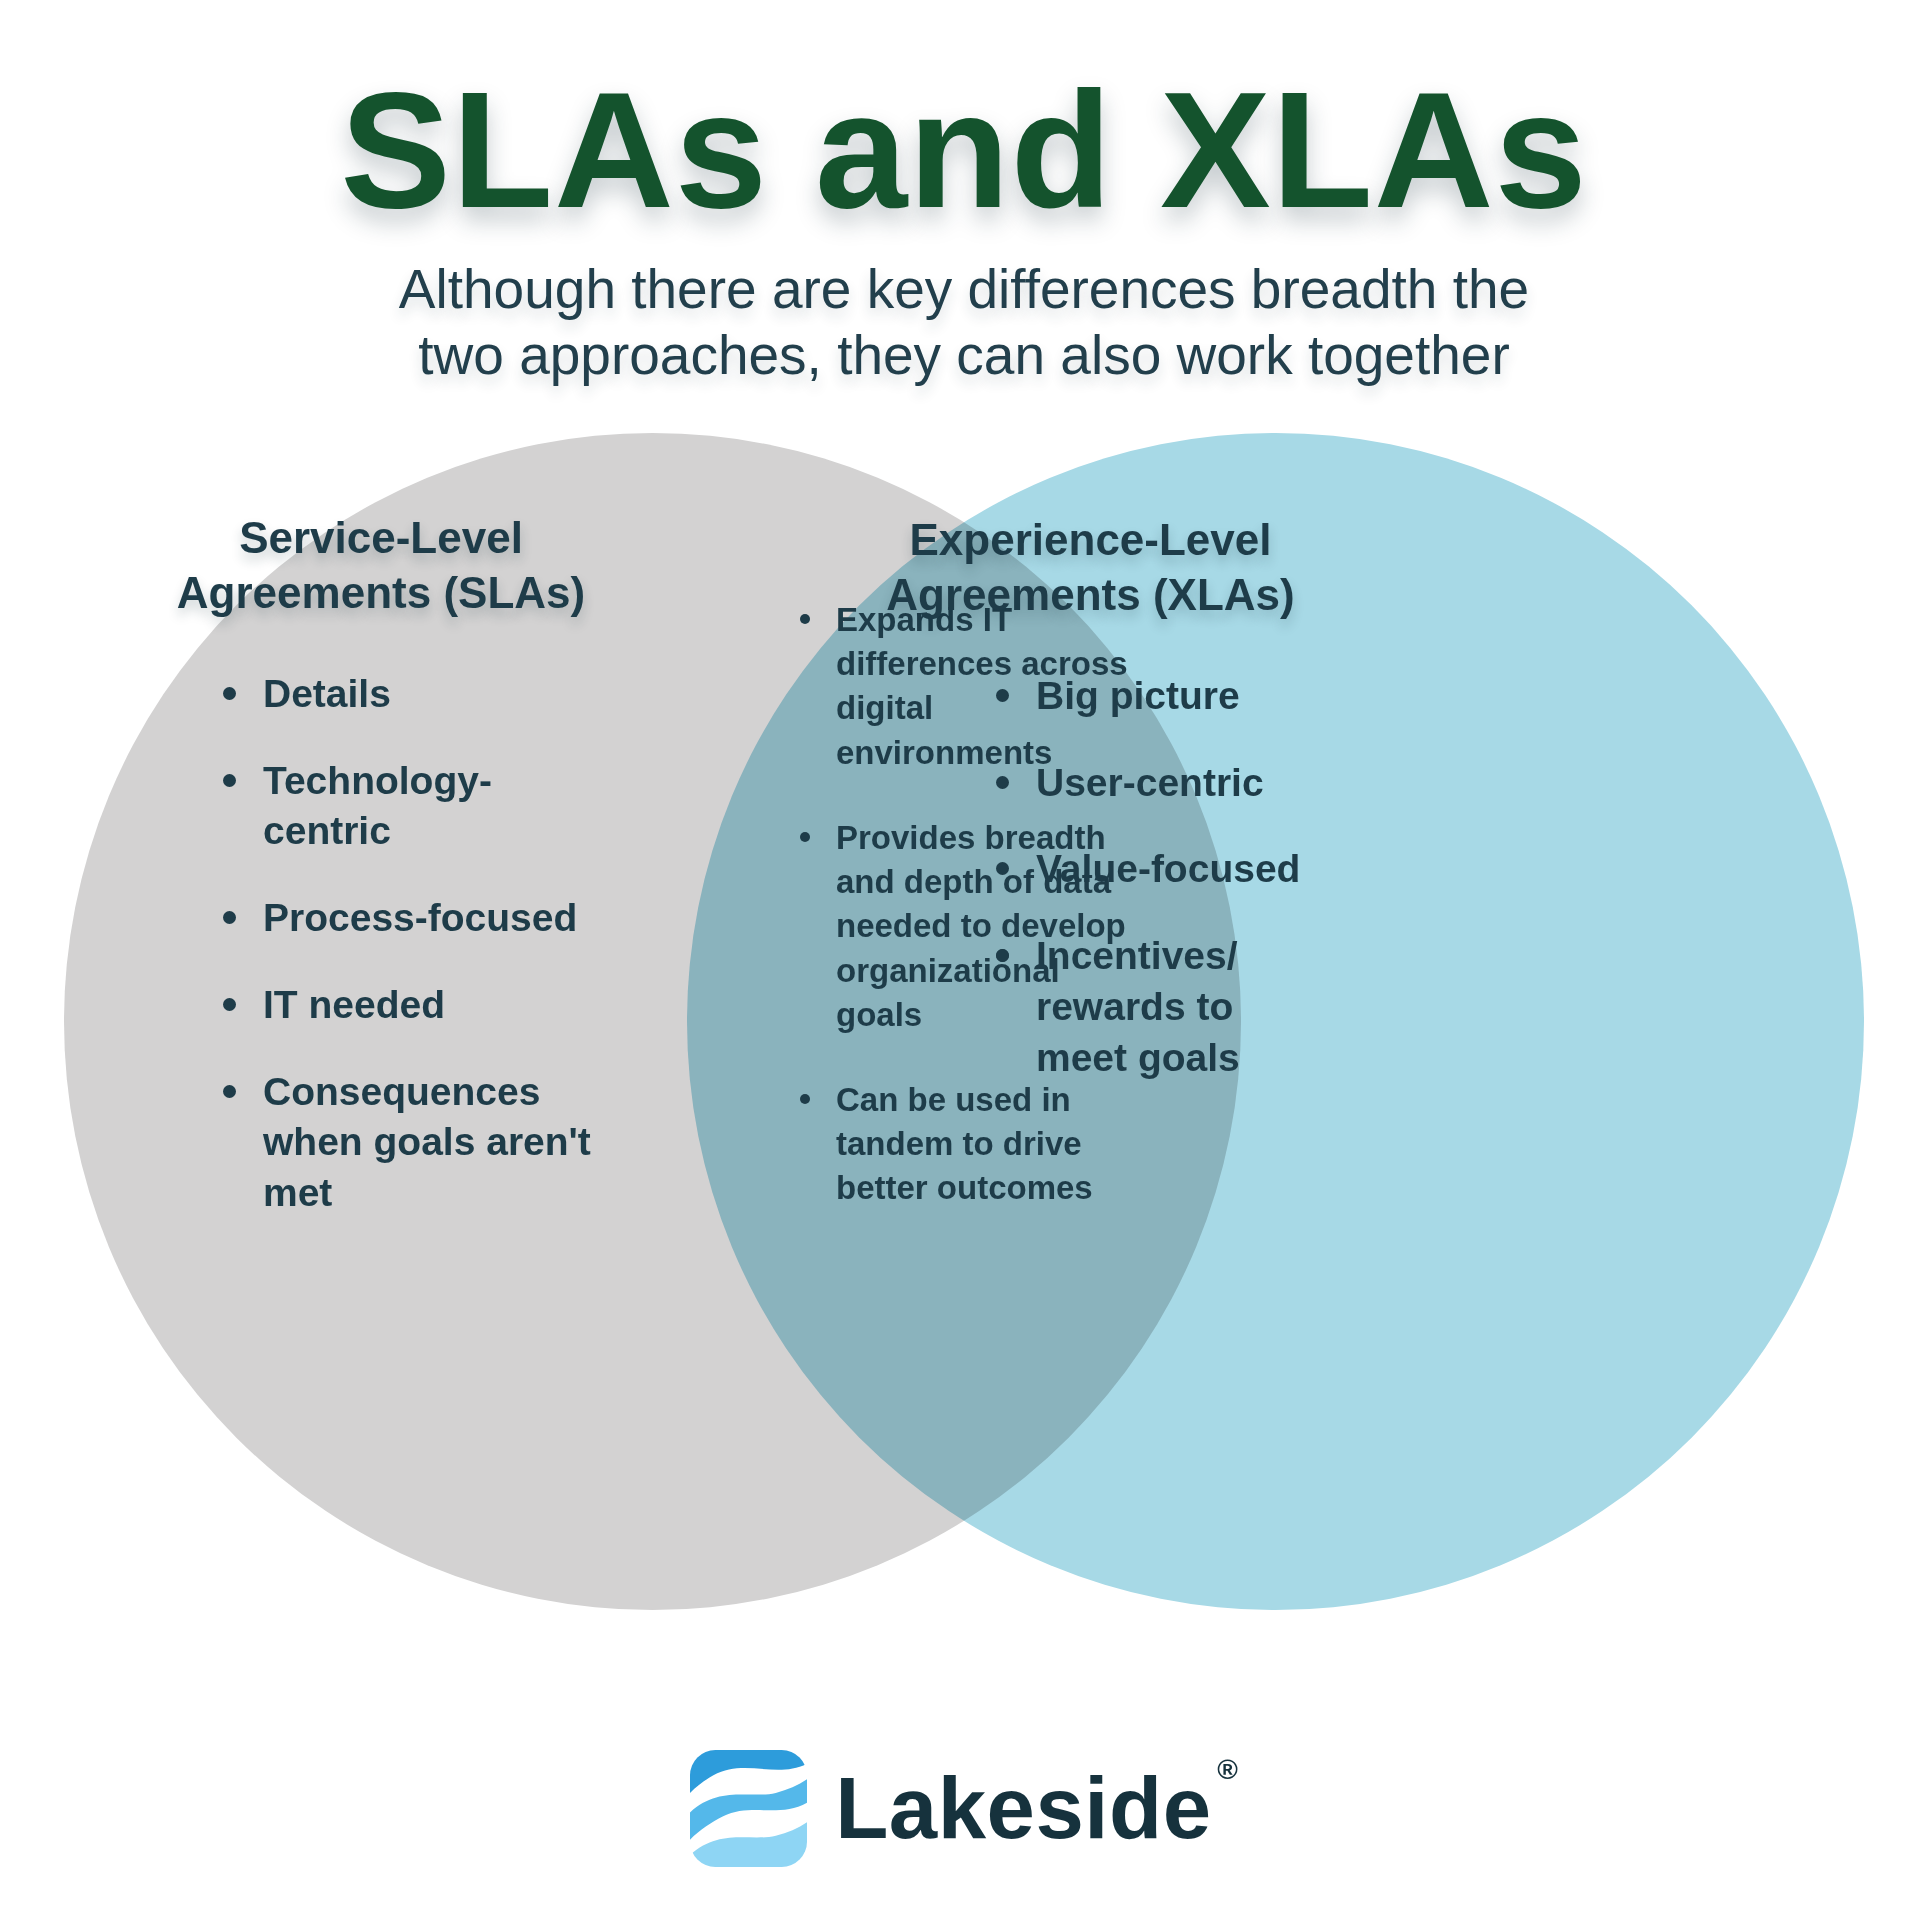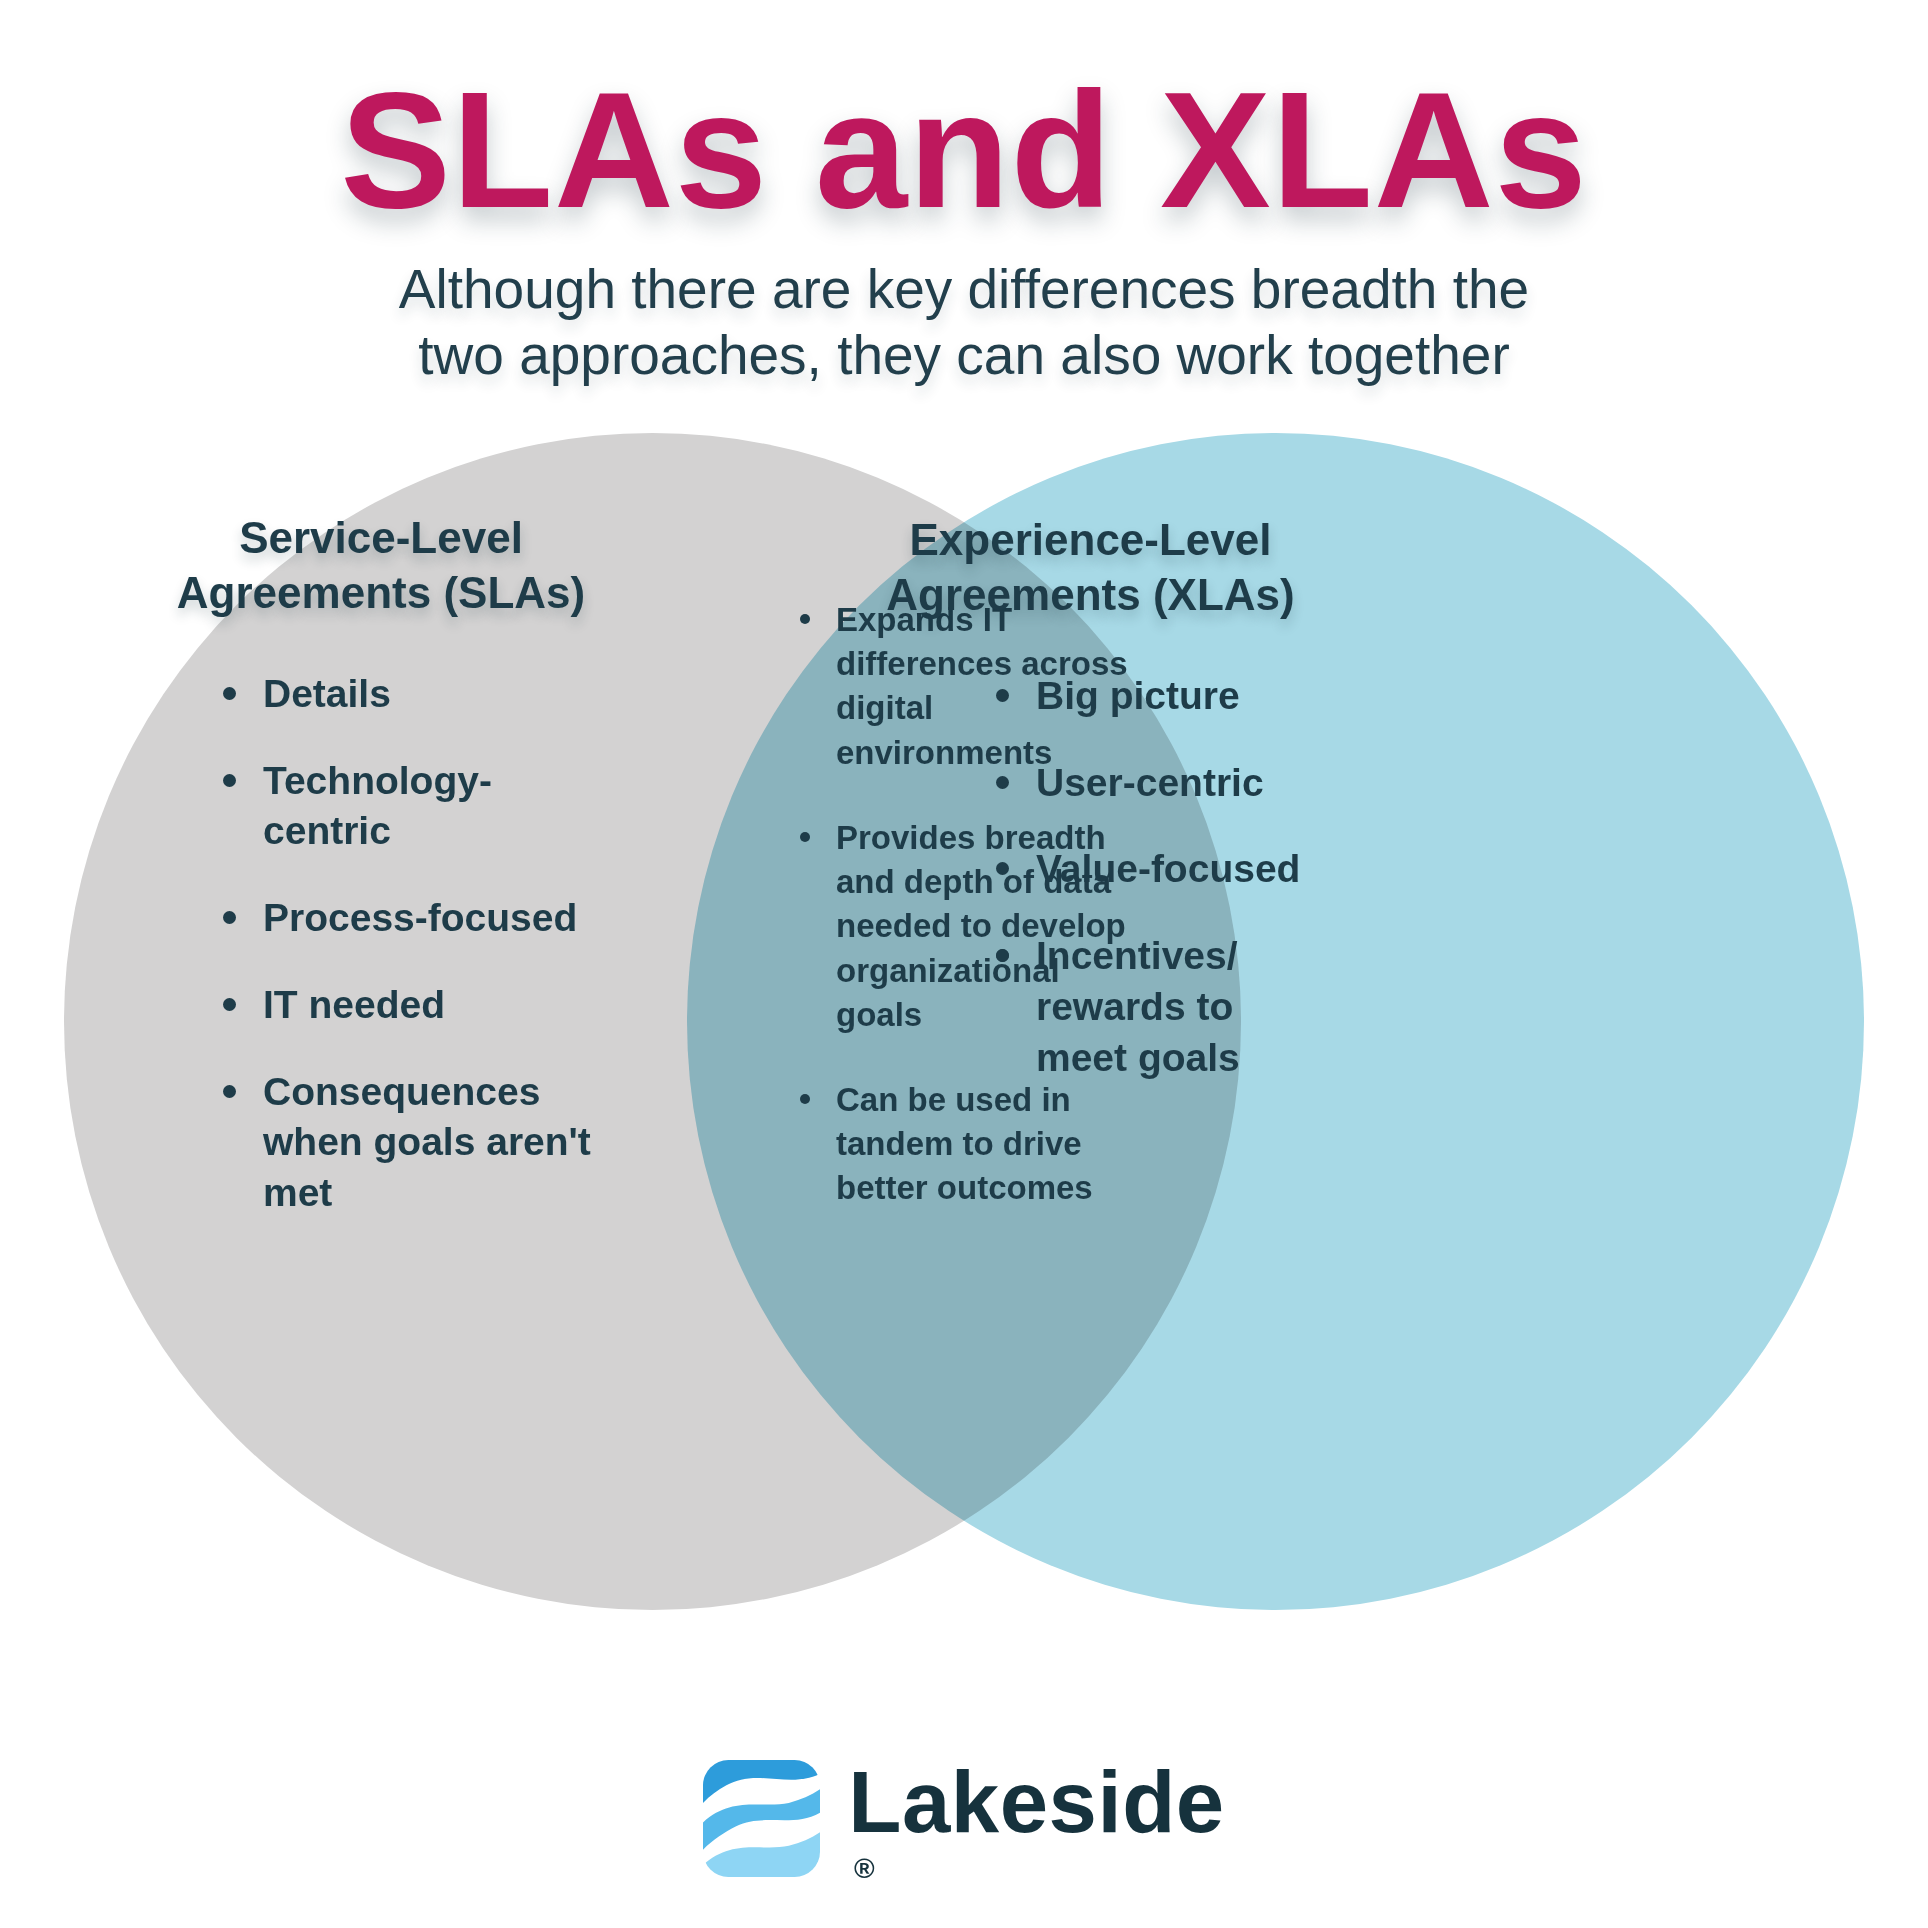--- a/index.html
+++ b/index.html
@@ -10,21 +10,21 @@
     overflow:hidden;
     font-family:"Liberation Sans","DejaVu Sans",sans-serif;
     color:#1d3c49;
   }
 
   
   .title{
     margin:0;position:absolute;top:55px;left:0;width:100%;
     text-align:center;
     font-size:166px;font-weight:600;letter-spacing:0.9px;
-    color:#be185d;
+    color:#14532d;
     text-shadow:0 13px 24.5px rgba(23,48,60,0.25);
   }
   .subtitle{
     margin:0;position:absolute;top:256px;left:0;width:100%;
     text-align:center;
     font-size:55px;font-weight:400;line-height:1.2;
     color:#223f4c;
     text-shadow:0 7.5px 13px rgba(23,48,60,0.16);
   }
   .sub-line{display:block;}
@@ -65,21 +65,21 @@
   .list-mid li{font-size:33px;line-height:1.34;margin-bottom:41px;padding-left:36px;}
   .list-mid .dot{width:10.4px;height:10.4px;top:16px;}
 
   
   .footer{
     position:absolute;left:0;top:1750px;width:100%;
     display:flex;align-items:center;justify-content:center;gap:28px;
     z-index:2;
   }
   .logo-icon{width:117px;height:117px;display:block;}
-  .wordmark-wrap{display:flex;align-items:flex-start;flex-direction:column;}
+  .wordmark-wrap{display:flex;align-items:flex-start;}
   .wordmark{
     font-size:87px;font-weight:600;color:#16323d;letter-spacing:0.5px;line-height:1.2;
   }
   .rmark{
     font-size:28px;font-weight:600;color:#16323d;
     position:relative;top:-1.9px;margin-left:5.6px;
   }
 </style>
 </head>
 <body>

